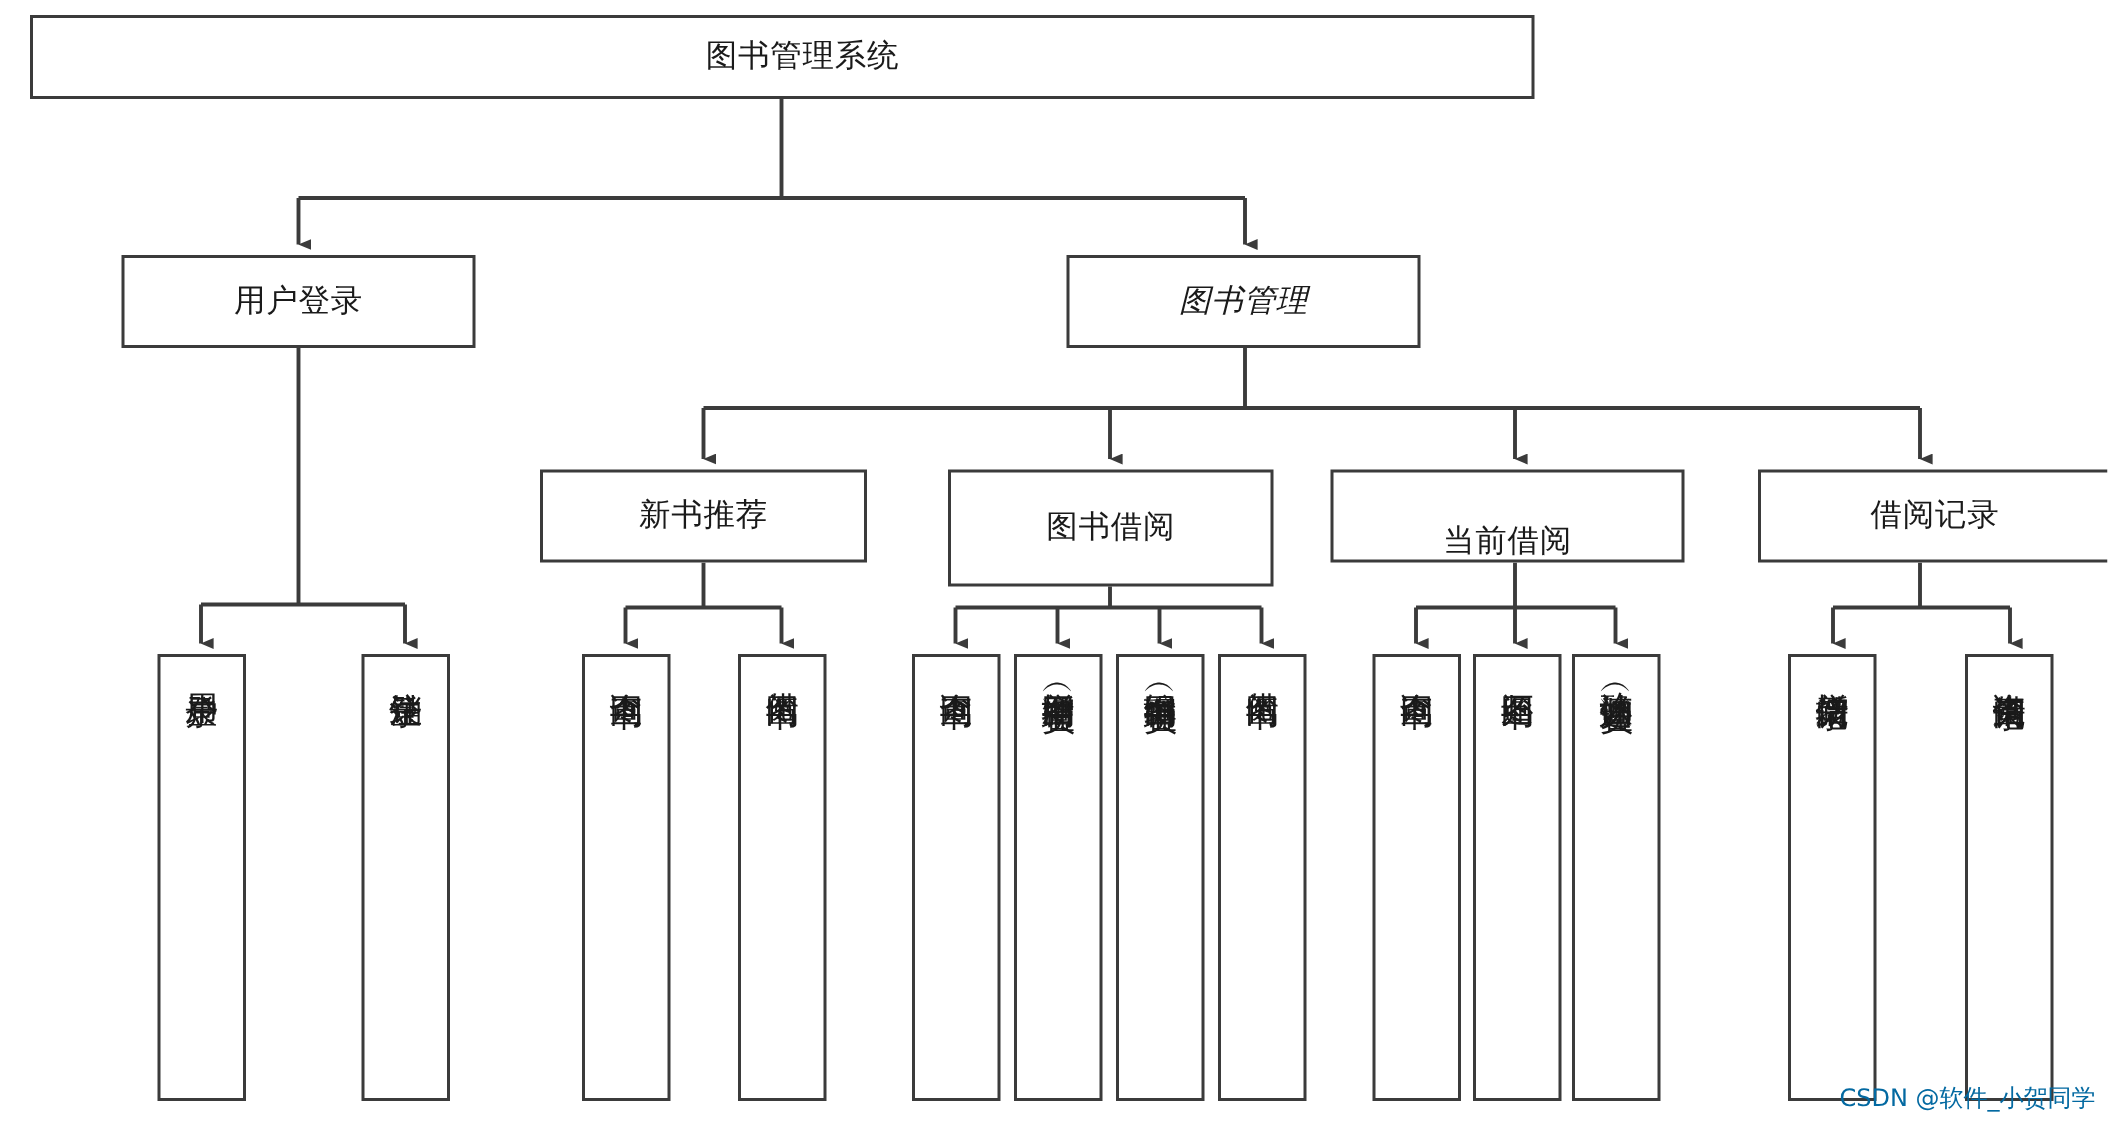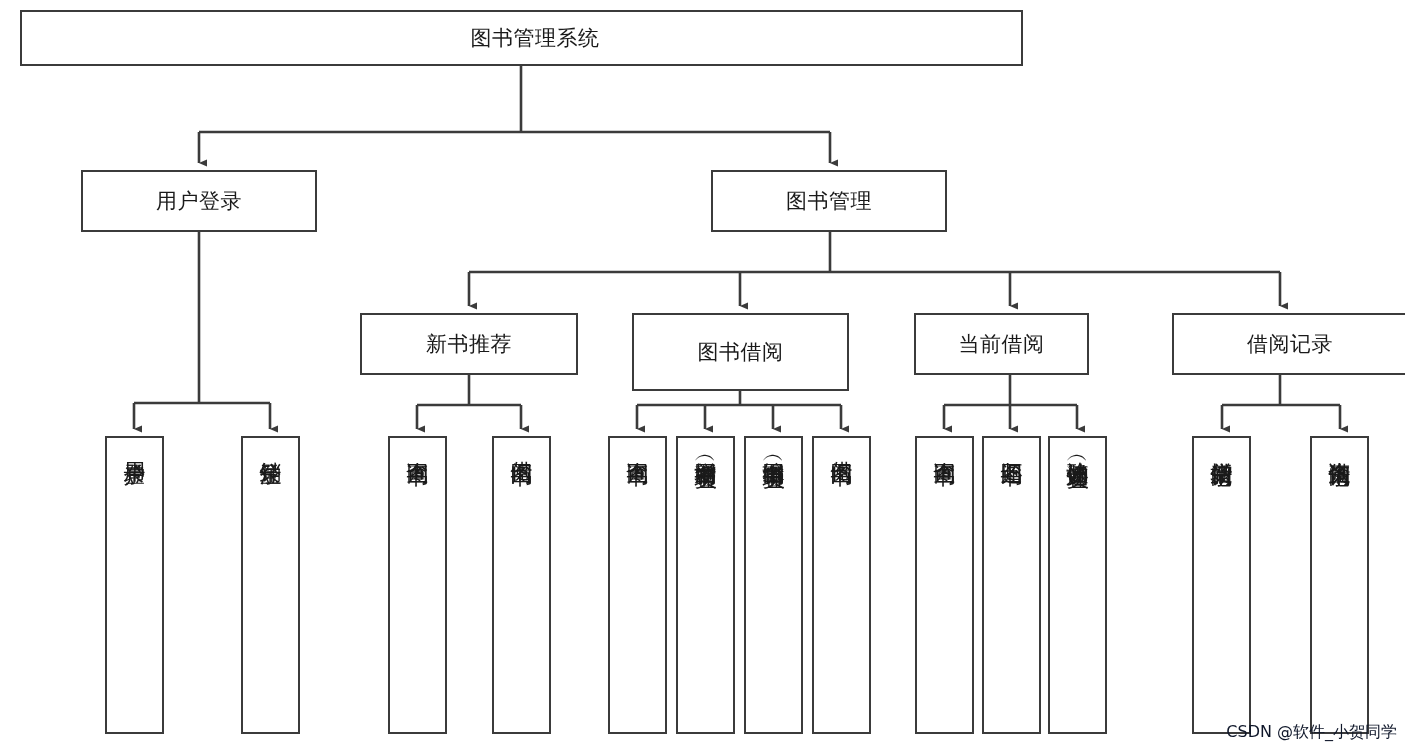--- a/index.html
+++ b/index.html
@@ -56,21 +56,21 @@
     font-size: 22px;
     line-height: 1.18;
     letter-spacing: 1px;
     max-height: 100%;
   }
   #watermark {
     position: absolute;
     right: 8px;
     bottom: 4px;
     font-size: 16px;
-    color: #0f172a;
+    color: #0369a1;
     z-index: 5;
     white-space: nowrap;
     font-family: "DejaVu Sans", sans-serif;
     text-align: right;
   }
 </style>
 </head>
 <body>
 
 <div id="diagram-root">
@@ -126,33 +126,33 @@
   </svg>
 
   <div class="node horizontal" style="left:20px; top:10px; width:1003px; height:56px;padding-left:27px;">
     <span class="node-label">图书管理系统</span>
   </div>
 
   <div class="node horizontal" style="left:81px; top:170px; width:236px; height:62px;">
     <span class="node-label">用户登录</span>
   </div>
 
-  <div class="node horizontal" style="left:711px; top:170px; width:236px; height:62px;">
+  <div class="node horizontal" style="left:711px; top:170px; width:236px; height:62px;font-style:italic;">
     <span class="node-label">图书管理</span>
   </div>
 
   <div class="node horizontal" style="left:360px; top:313px; width:218px; height:62px;">
     <span class="node-label">新书推荐</span>
   </div>
 
   <div class="node horizontal" style="left:632px; top:313px; width:217px; height:78px;">
     <span class="node-label">图书借阅</span>
   </div>
 
-  <div class="node horizontal" style="left:914px; top:313px; width:175px; height:62px;">
+  <div class="node horizontal" style="left:887px; top:313px; width:236px; height:62px;align-items:flex-end;">
     <span class="node-label">当前借阅</span>
   </div>
 
   <div class="node horizontal" style="left:1172px; top:313px; width:236px; height:62px;">
     <span class="node-label">借阅记录</span>
   </div>
 
   <div class="node vertical" style="left:105px; top:436px; width:59px; height:298px;">
     <span class="node-label">用户登录</span>
   </div>

